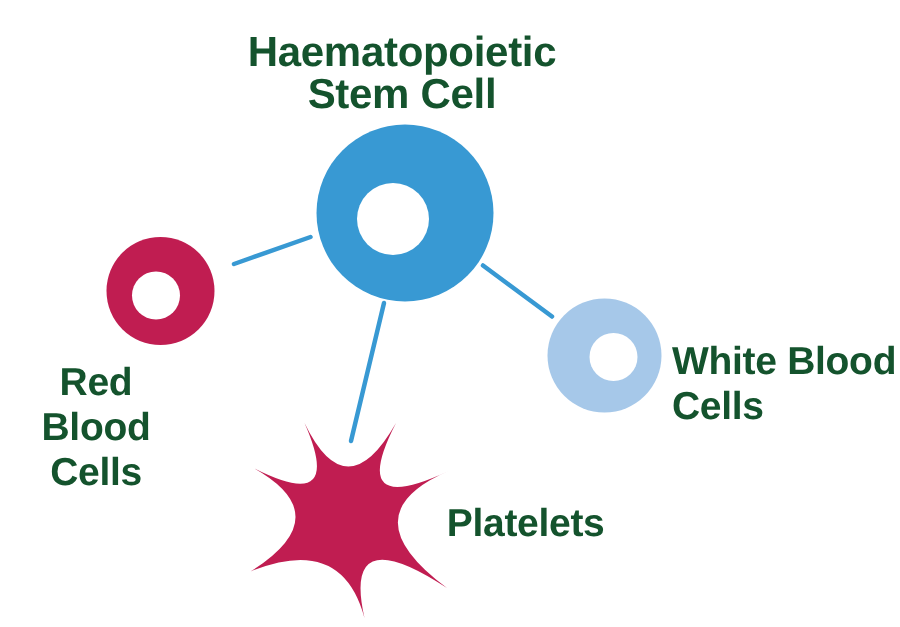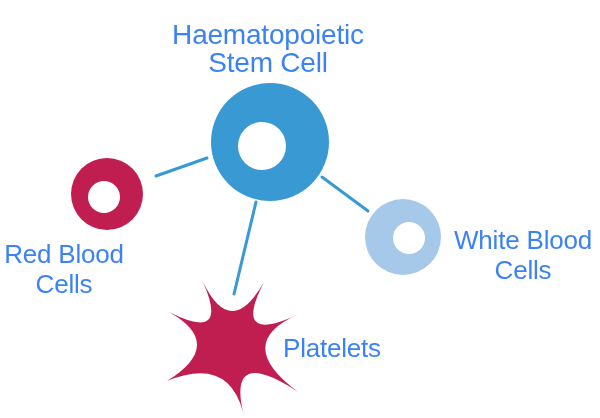--- a/index.html
+++ b/index.html
@@ -7,52 +7,52 @@
     position: relative;
     width: 600px;
     height: 418px;
     background: #ffffff;
     overflow: hidden;
     font-family: "Liberation Sans", "DejaVu Sans", sans-serif;
   }
   .stage svg { position: absolute; left: 0; top: 0; }
   .label {
     position: absolute;
-    color: #3b82f6;
+    color: #14532d;
     white-space: pre-line;
     font-size: 26px;
     line-height: 30px;
-    font-weight: 400;
+    font-weight: 700;
     letter-spacing: -0.2px;
   }
   .label.title {
     left: 118px;
     top: 21px;
     width: 300px;
     text-align: center;
     font-size: 28px;
     line-height: 28px;
   }
   .label.rbc {
     left: 0px;
     top: 239px;
     width: 128px;
     text-align: center;
   }
   .label.wbc {
     left: 448px;
     top: 225px;
     width: 150px;
-    text-align: center;
+    text-align: left;
   }
   .label.plt {
     left: 283px;
     top: 333px;
     width: 120px;
-    text-align: left;
+    text-align: right;
   }
 </style>
 </head>
 <body>
 
 <div class="stage">
 
   <svg width="600" height="418" viewBox="0 0 600 418">
 
     <line x1="207" y1="158" x2="156" y2="176" stroke-width="3" stroke-linecap="round" stroke="#3899d3"></line>

